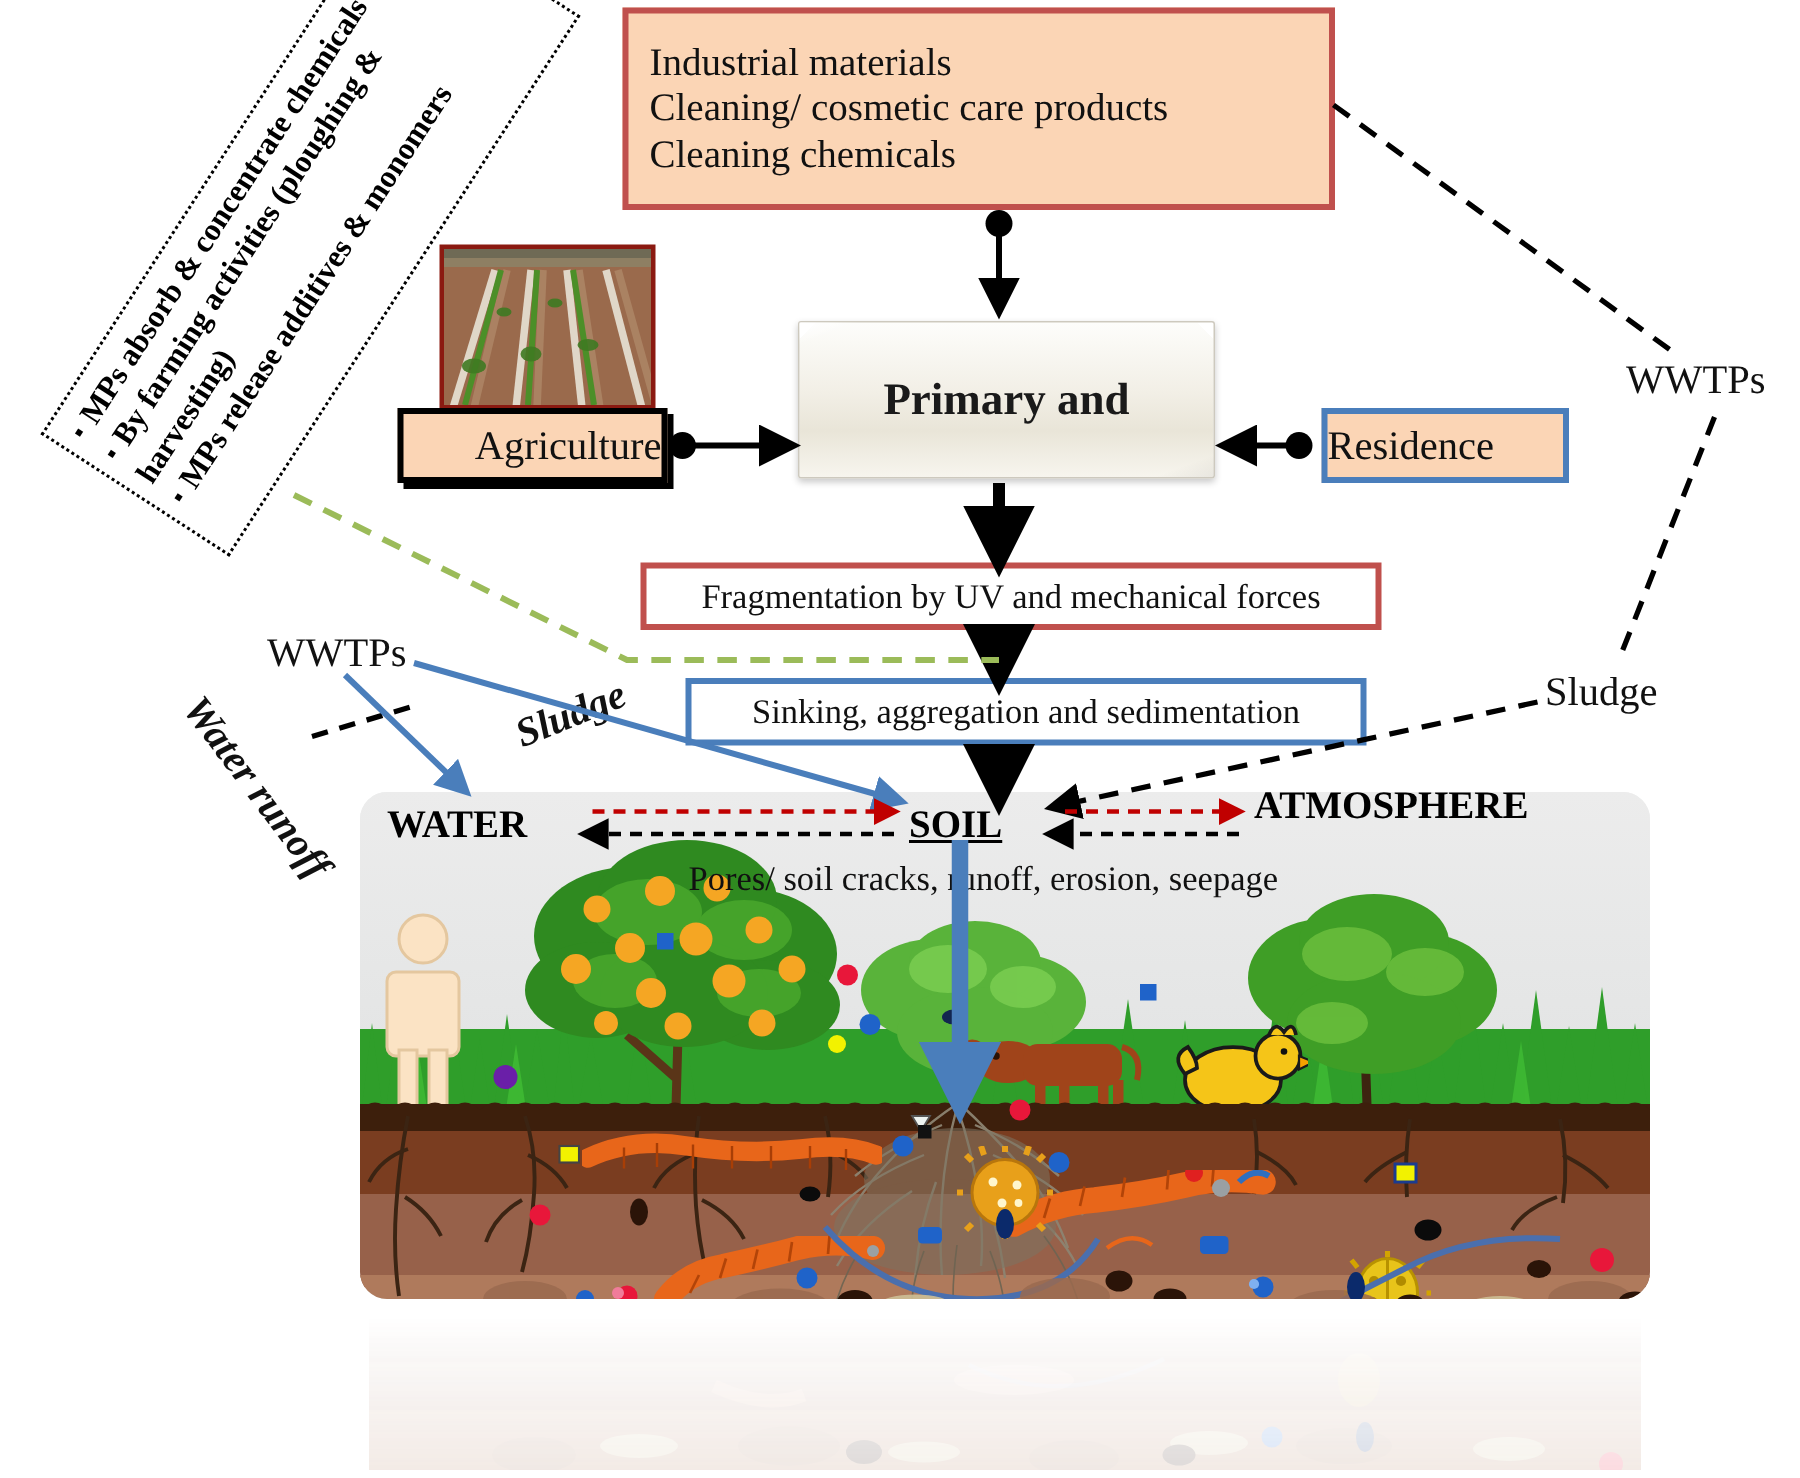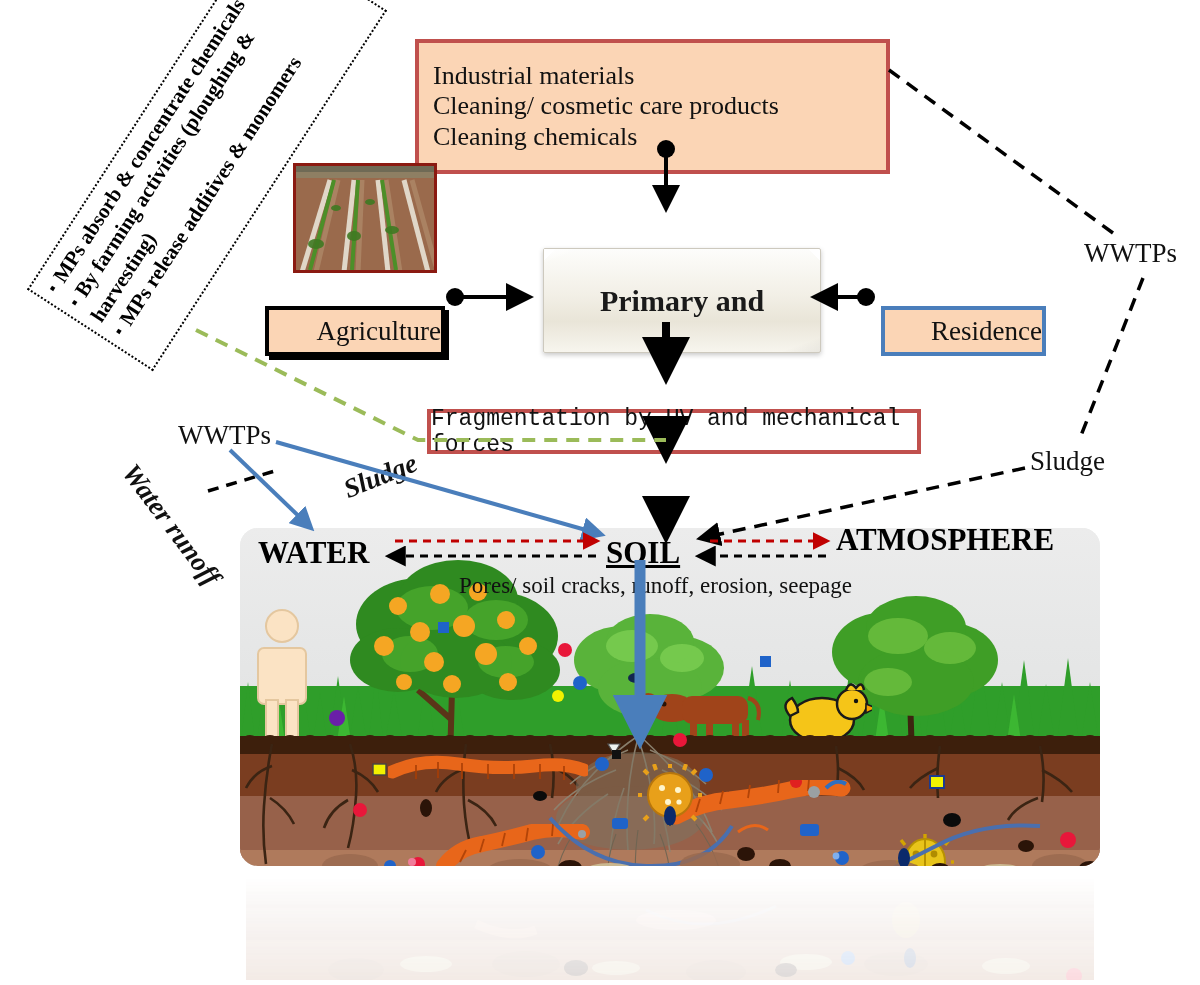--- a/index.html
+++ b/index.html
@@ -1,35 +1,35 @@
 <!DOCTYPE html>
 <html><head>
 <meta charset="utf-8">
 <style>
   html,body{margin:0;padding:0;background:#fff;}
   body{width:1200px;height:985px;font-family:"Liberation Serif",serif;}
   #stage{position:relative;width:1200px;height:985px;overflow:hidden;background:#fff;}
   .abs{position:absolute;}
 
   
-  .box{position:absolute;box-sizing:border-box;display:flex;align-items:center;margin-top:34px;}
+  .box{position:absolute;box-sizing:border-box;display:flex;align-items:center;}
   .src-box{
     background:#FBD5B5;border:4px solid #C0504D;padding:6px 14px;
     flex-direction:column;align-items:flex-start;justify-content:center;
   }
   .src-box .line{font-size:26px;color:#111;line-height:1.16;white-space:nowrap;}
 
   .agri-box{
     background:#FBD5B5;border:4px solid #000;
     justify-content:flex-end;font-size:27px;color:#111;
     box-shadow:4px 4px 0 #000;
   }
   .res-box{
     background:#FBD5B5;border:4px solid #4A7EBB;
-    justify-content:flex-end;font-size:27px;color:#111;
+    justify-content:flex-start;font-size:27px;color:#111;
   }
 
   .mps-box{
     border:1px solid #cdc9be;border-radius:2px;
     background:
       linear-gradient(135deg,#ffffff 0 8px,transparent 8px),
       linear-gradient(-135deg,#ffffff 0 8px,transparent 8px),
       linear-gradient(180deg,#fdfdfb 0%,#f2efe6 45%,#e9e5d8 70%,#f7f5ee 100%);
     box-shadow:0 2px 5px rgba(0,0,0,.22);
     flex-direction:column;justify-content:center;align-items:center;
@@ -73,21 +73,21 @@
 
   
   #reflect{position:absolute;left:246px;top:868px;width:848px;height:112px;overflow:hidden;
     transform:scaleY(-1);
     -webkit-mask-image:linear-gradient(to top,rgba(0,0,0,0) 8%,rgba(0,0,0,.28) 100%);
     mask-image:linear-gradient(to top,rgba(0,0,0,0) 8%,rgba(0,0,0,.28) 100%);
     opacity:.55;}
   #reflect .rs{position:absolute;left:0;width:100%;}
 
   .txt{position:absolute;white-space:nowrap;}
-  #wsa-row span{font-weight:bold;font-size:31px;color:#000;}
+  #wsa-row span{font-weight:bold;font-size:26px;color:#000;}
   #pores{font-size:23px;color:#111;}
   svg.ov{position:absolute;left:0;top:0;width:1200px;height:985px;overflow:visible;pointer-events:none;}
 </style>
 </head>
 <body>
 
 <div id="stage">
 
   <div id="bullets">
     <div class="bl">MPs absorb &amp; concentrate chemicals</div>
@@ -136,29 +136,32 @@
   </div>
 
   <div class="box agri-box" style="left:265px;top:272px;width:180px;height:50px;">
     <span>Agriculture</span>
   </div>
 
   <div class="box res-box" style="left:881px;top:272px;width:165px;height:50px;">
     <span>Residence</span>
   </div>
 
-  <div class="box mps-box" style="left:543px;top:214px;width:278px;height:105px;">
+  <div class="box mps-box" style="left:532px;top:214px;width:278px;height:105px;">
     <div class="bevel"></div>
     <span>Primary and</span>
   </div>
 
-  <div class="box proc-red" style="left:427px;top:375px;width:494px;height:45px;font-family:Liberation Mono, monospace;">
+  <div class="box proc-red" style="left:427px;top:375px;width:494px;height:45px;">
     <span>Fragmentation by UV and mechanical forces</span>
   </div>
 
+  <div class="box proc-blue" style="left:457px;top:452px;width:454px;height:45px;">
+    <span>Sinking, aggregation and sedimentation</span>
+  </div>
 
   <div class="lbl" style="left:178px;top:420px;">WWTPs</div>
   <div class="lbl" style="left:1084px;top:238px;">WWTPs</div>
   <div class="lbl lbl-it" style="left:345px;top:475px;transform:rotate(-22deg);transform-origin:0 50%;">Sludge</div>
   <div class="lbl" style="left:1030px;top:446px;">Sludge</div>
   <div class="lbl lbl-it" style="left:128px;top:452px;transform:rotate(53deg);transform-origin:0 50%;">Water runoff</div>
 
   <div id="panel">
     <div id="sky"></div>
 

